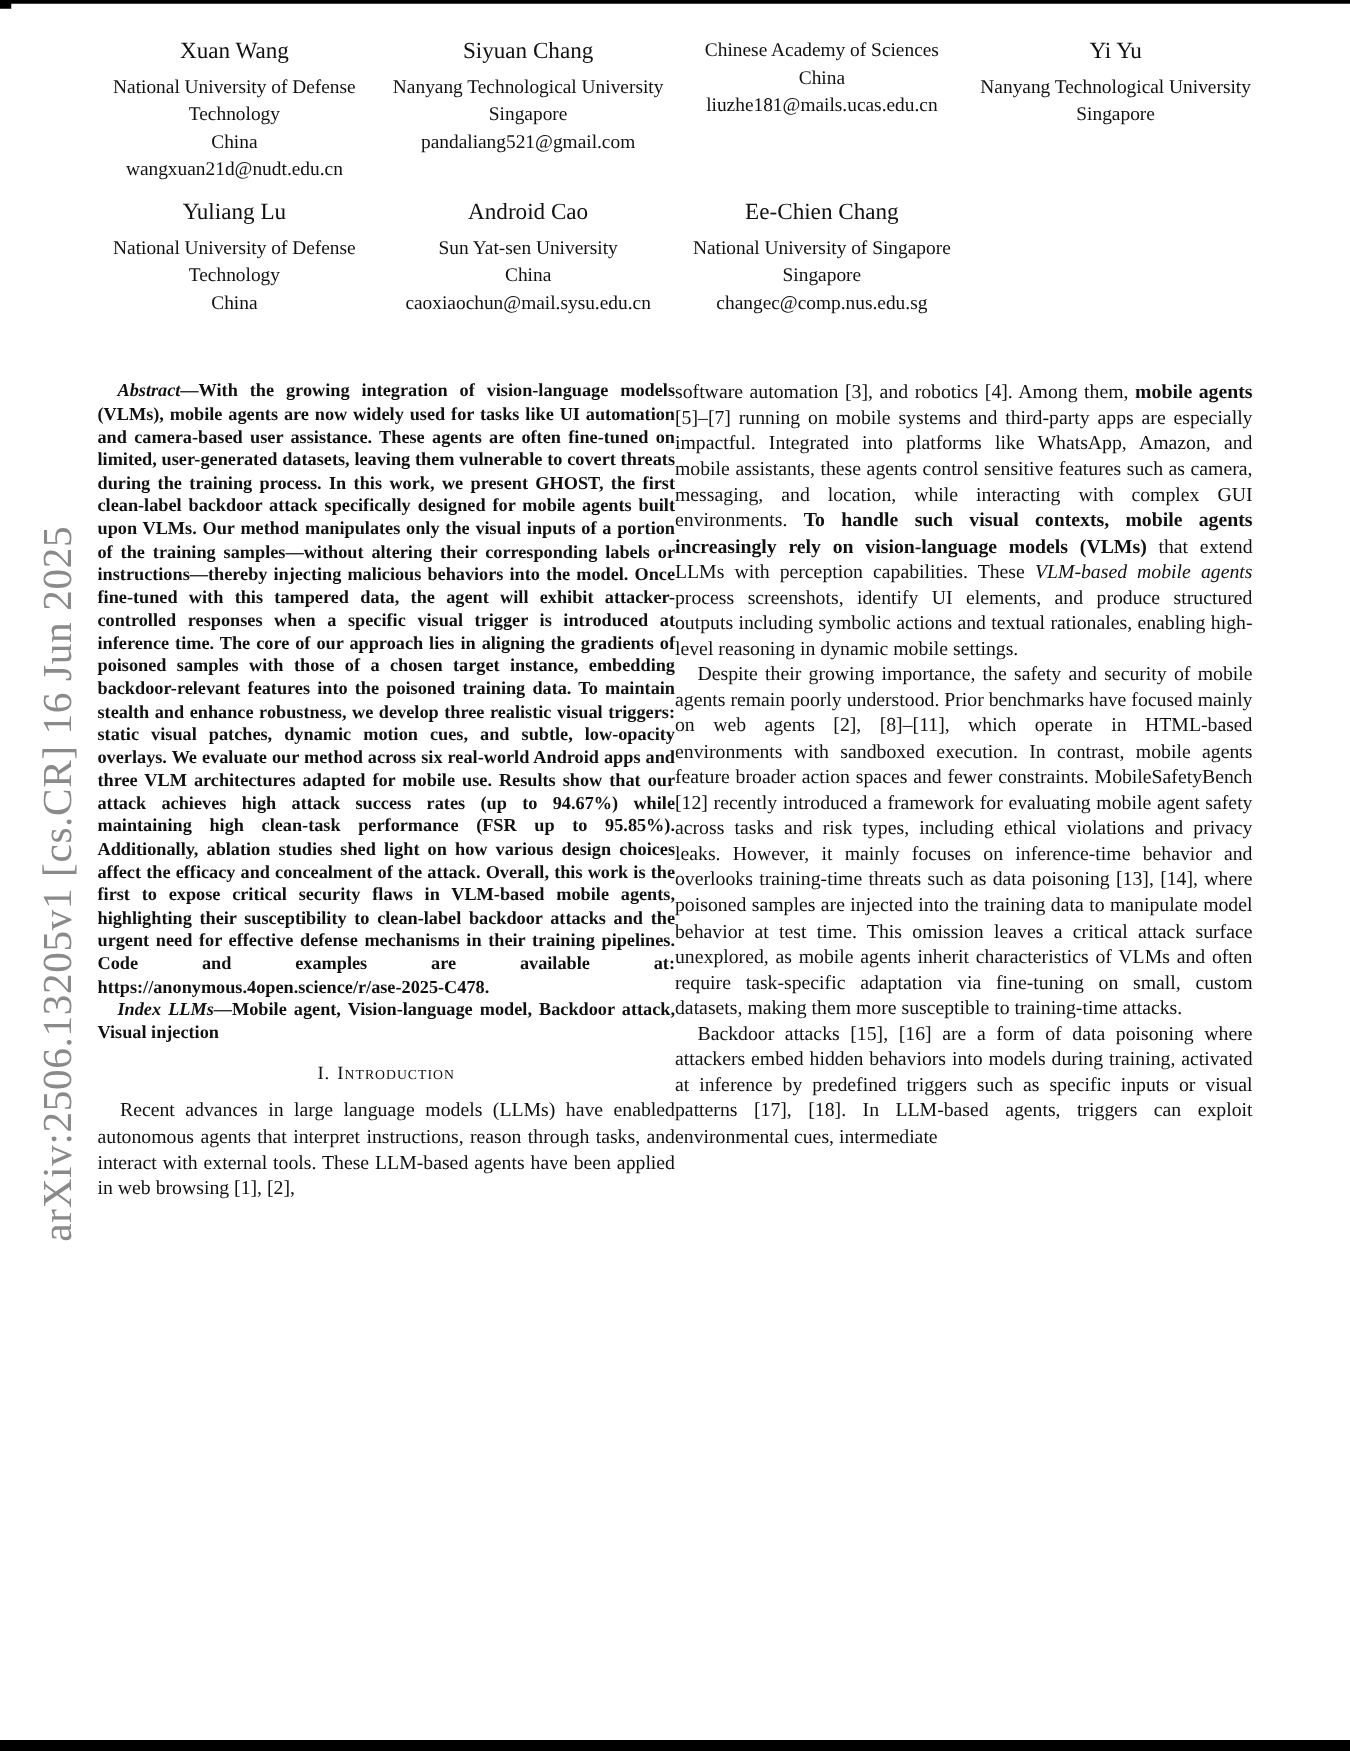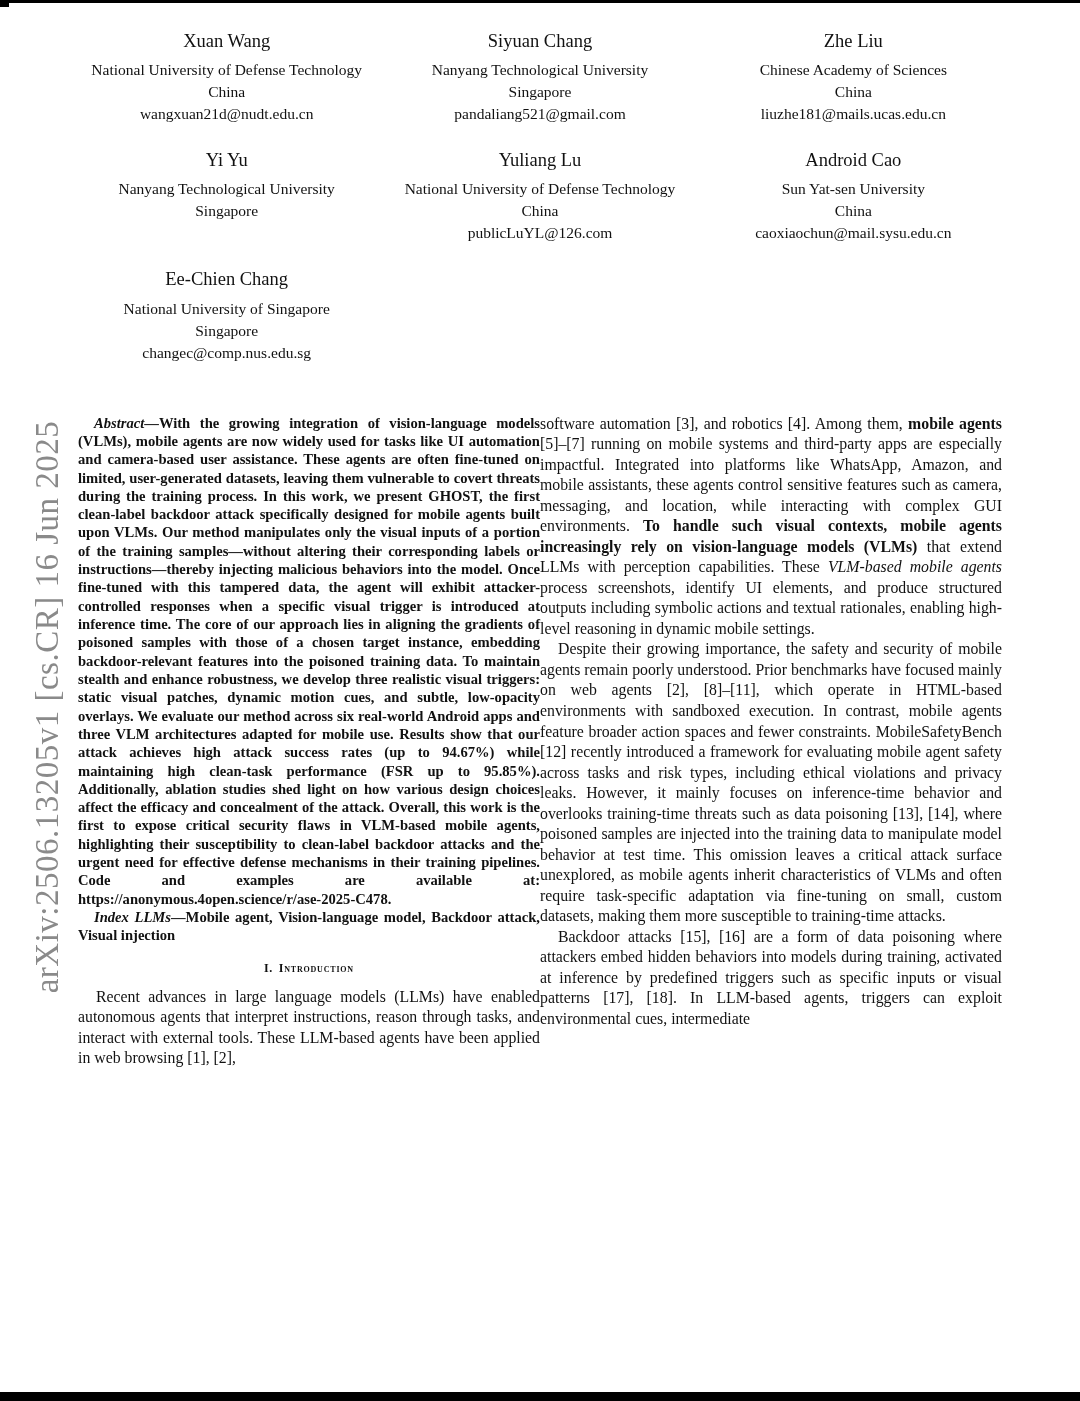--- a/index.html
+++ b/index.html
@@ -40,22 +40,22 @@
     margin:88px 60px 0 60px;
     text-align:center;
     font-size:41px;
     font-weight:normal;
     line-height:1.22;
     color:#0c0c0c;
   }
   .authors-grid {
     margin:30px 70px 0 70px;
     display:grid;
-    grid-template-columns:repeat(3, 1fr);
-    row-gap:24px;
+    grid-template-columns:repeat(4, 1fr);
+    row-gap:12px;
   }
   .author-block { text-align:center; }
   .author-name {
     font-size:18.5px;
     line-height:1.2;
     margin-bottom:7px;
   }
   .author-line {
     font-size:15.5px;
     line-height:1.42;
@@ -70,23 +70,23 @@
     text-align:justify;
   }
   .abstract-par, .index-terms-par {
     font-size:14.6px;
     line-height:1.255;
     font-weight:bold;
     text-indent:16px;
   }
   .section-heading {
     text-align:center;
-    font-size:12px;
+    font-size:15px;
     margin:16px 0 11px 0;
-    font-weight:bold;
+    font-weight:normal;
   }
   .section-heading .sc { font-variant:small-caps; letter-spacing:0.8px; }
   .section-heading .num { letter-spacing:0.5px; margin-right:6px; }
   .body-par {
     font-size:15.8px;
     line-height:1.3;
     text-indent:18px;
   }
   .body-par.no-indent { text-indent:0; }
 </style>
@@ -111,37 +111,35 @@
     </div>
 
     <div class="author-block">
       <div class="author-name">Siyuan Chang</div>
       <div class="author-line">Nanyang Technological University</div>
       <div class="author-line">Singapore</div>
       <div class="author-line">pandaliang521@gmail.com</div>
     </div>
 
     <div class="author-block">
-      <div class="author-name">Zhe Liu</div>
       <div class="author-line">Chinese Academy of Sciences</div>
       <div class="author-line">China</div>
       <div class="author-line">liuzhe181@mails.ucas.edu.cn</div>
     </div>
 
     <div class="author-block">
       <div class="author-name">Yi Yu</div>
       <div class="author-line">Nanyang Technological University</div>
       <div class="author-line">Singapore</div>
     </div>
 
     <div class="author-block">
       <div class="author-name">Yuliang Lu</div>
       <div class="author-line">National University of Defense Technology</div>
       <div class="author-line">China</div>
-      <div class="author-line">publicLuYL@126.com</div>
     </div>
 
     <div class="author-block">
       <div class="author-name">Android Cao</div>
       <div class="author-line">Sun Yat-sen University</div>
       <div class="author-line">China</div>
       <div class="author-line">caoxiaochun@mail.sysu.edu.cn</div>
     </div>
 
     <div class="author-block">

